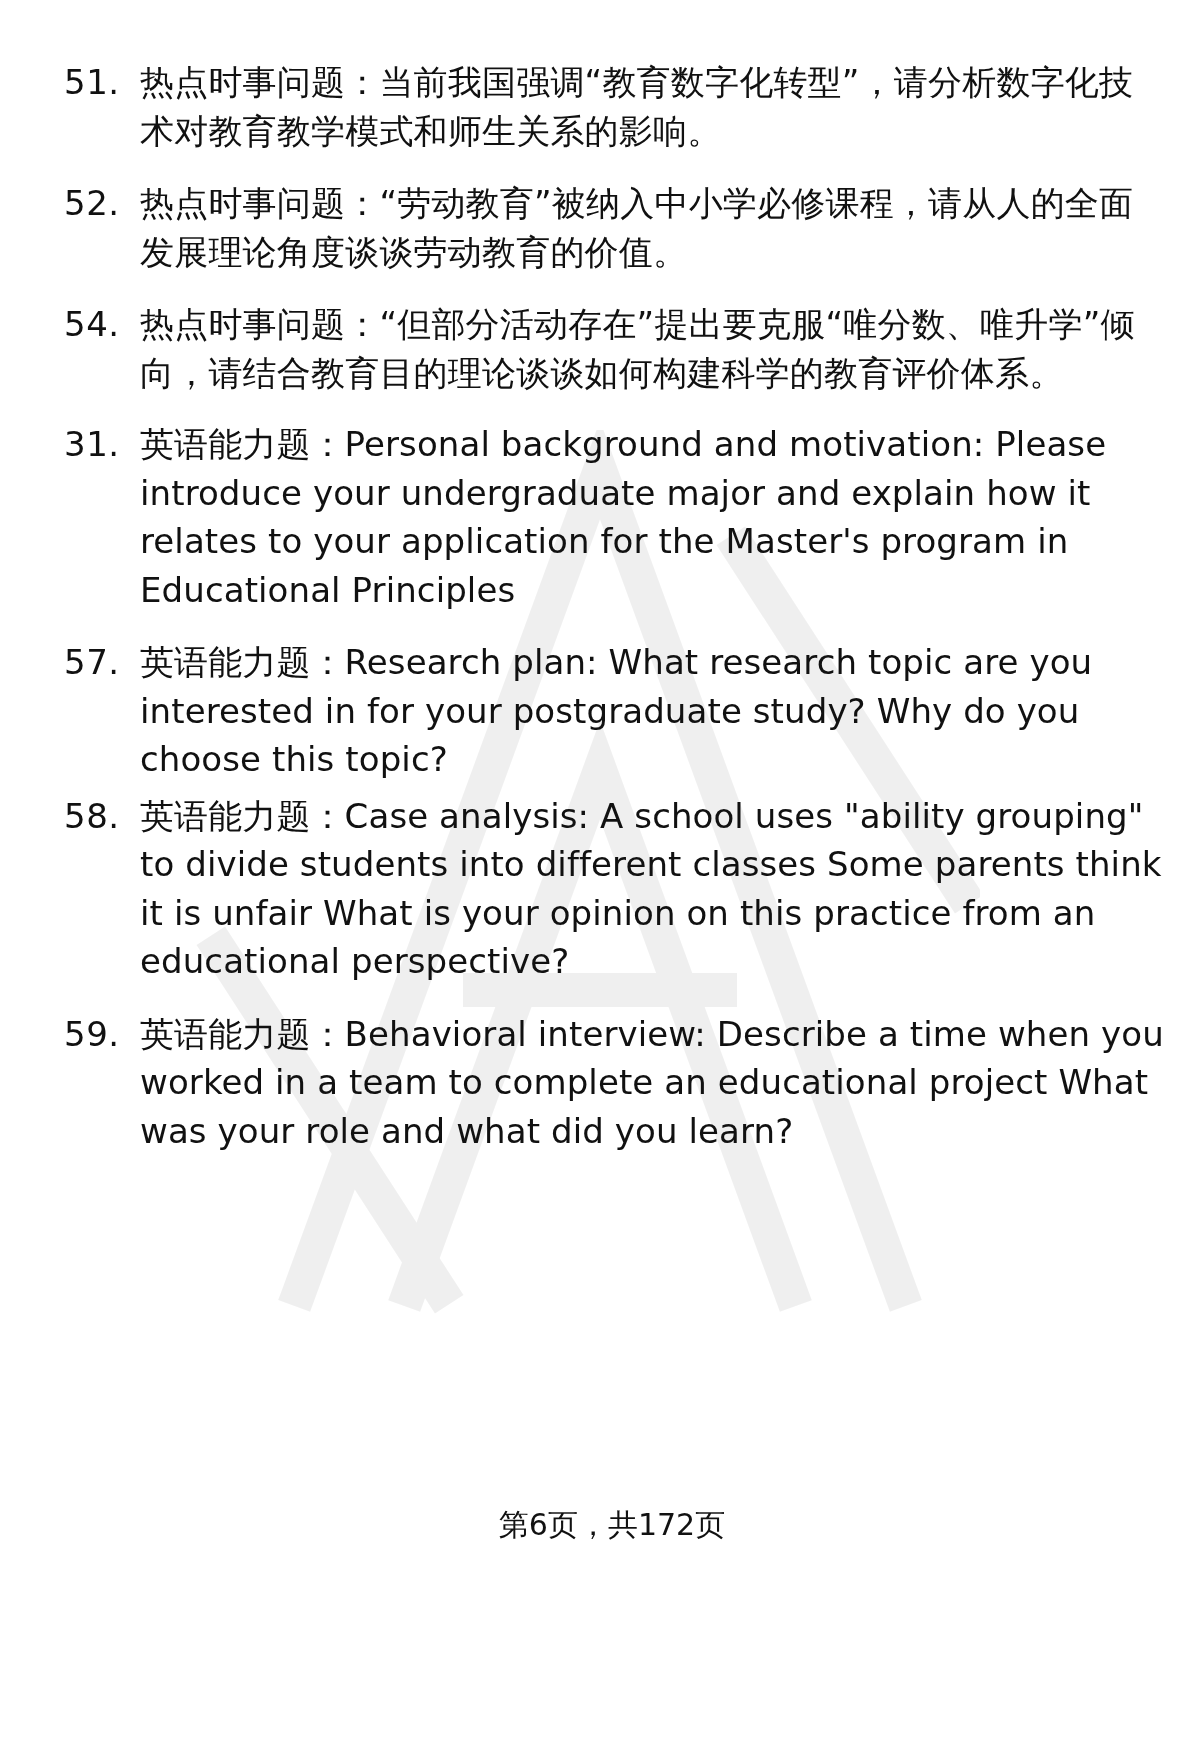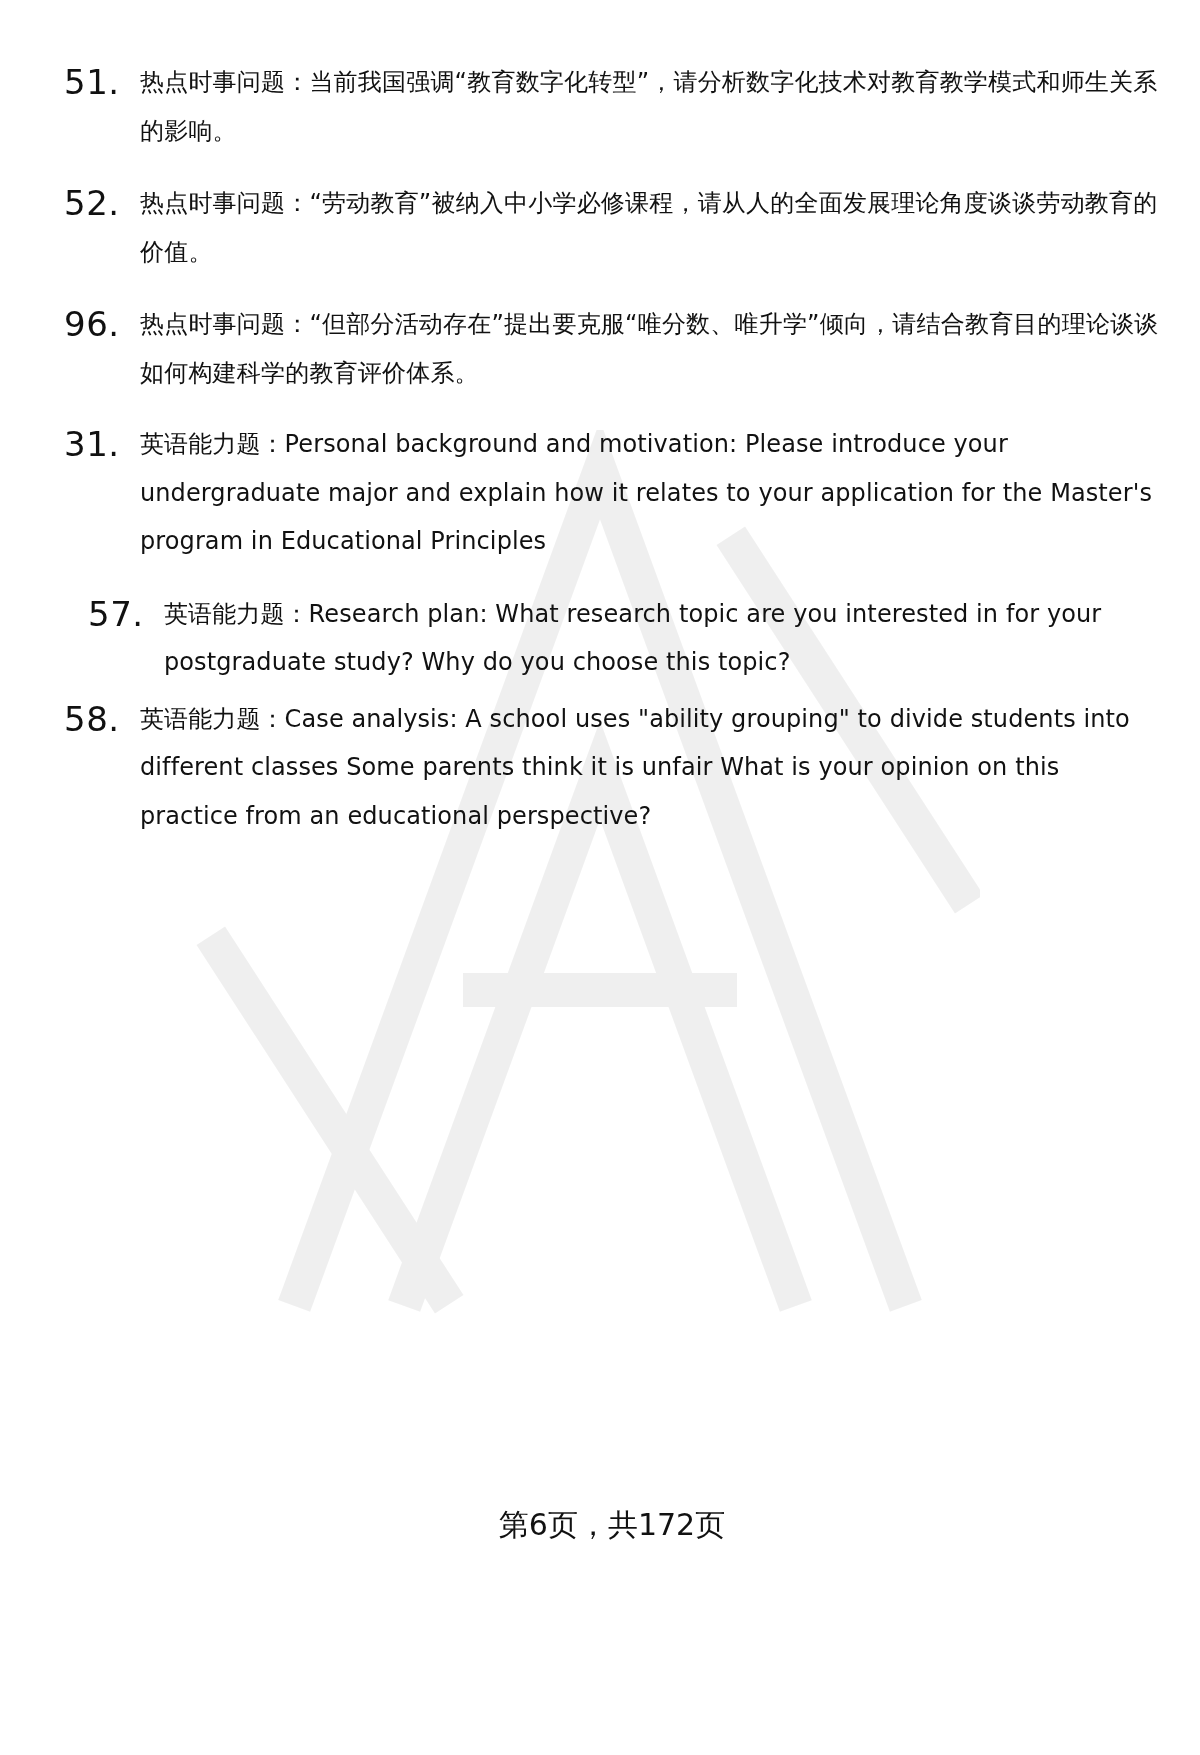--- a/index.html
+++ b/index.html
@@ -47,34 +47,34 @@
     }
     .q-num {
       flex: 0 0 76px;
       font-size: 34px;
       line-height: 48.5px;
       color: #111;
       letter-spacing: 0.5px;
     }
     .q-text {
       flex: 1 1 auto;
-      font-size: 24px;
+      font-size: 34px;
       line-height: 48.5px;
       color: #111;
       word-break: break-word;
     }
     .q.cn .q-text { letter-spacing: 0.2px; }
     .q.en .q-text { letter-spacing: 0.1px; }
     #q51 { margin-top: 0; }
     #q52 { margin-top: 24px; }
     #q53 { margin-top: 23px; }
     #q54 { margin-top: 24px; }
     #q55 { margin-top: 23px; }
     #q56 { margin-top: 23px; }
-    #q57 { margin-top: 24px; margin-left: 24px; }
+    #q57 { margin-top: 24px; }
     #q58 { margin-top: 8px; }
     #q59 { margin-top: 24px; }
 
     .q-text .lbl { }
     .footer {
       position: absolute;
       left: 0;
       top: 1505px;
       width: 1200px;
       text-align: center;
@@ -100,31 +100,35 @@
   <ol class="qlist">
     <li class="q cn" id="q51">
       <span class="q-num">51.</span>
       <span class="q-text"><span class="lbl">热点时事问题：</span><span>当前我国强调“教育数字化转型”，请分析数字化技术对教育教学模式和师生关系的影响。</span></span>
     </li>
     <li class="q cn" id="q52">
       <span class="q-num">52.</span>
       <span class="q-text"><span class="lbl">热点时事问题：</span><span>“劳动教育”被纳入中小学必修课程，请从人的全面发展理论角度谈谈劳动教育的价值。</span></span>
     </li>
     <li class="q cn" id="q54">
-      <span class="q-num">96.</span>
+      <span class="q-num">54.</span>
       <span class="q-text"><span class="lbl">热点时事问题：</span><span>“但部分活动存在”提出要克服“唯分数、唯升学”倾向，请结合教育目的理论谈谈如何构建科学的教育评价体系。</span></span>
     </li>
     <li class="q en" id="q55">
       <span class="q-num">31.</span>
       <span class="q-text"><span class="lbl">英语能力题：</span><span>Personal background and motivation: Please introduce your undergraduate major and explain how it relates to your application for the Master's program in Educational Principles</span></span>
     </li>
     <li class="q en" id="q57">
       <span class="q-num">57.</span>
       <span class="q-text"><span class="lbl">英语能力题：</span><span>Research plan: What research topic are you interested in for your postgraduate study? Why do you choose this topic?</span></span>
     </li>
     <li class="q en" id="q58">
       <span class="q-num">58.</span>
       <span class="q-text"><span class="lbl">英语能力题：</span><span>Case analysis: A school uses "ability grouping" to divide students into different classes Some parents think it is unfair What is your opinion on this practice from an educational perspective?</span></span>
     </li>
+    <li class="q en" id="q59">
+      <span class="q-num">59.</span>
+      <span class="q-text"><span class="lbl">英语能力题：</span><span>Behavioral interview: Describe a time when you worked in a team to complete an educational project What was your role and what did you learn?</span></span>
+    </li>
   </ol>
 
   <div class="footer">第6页，共172页</div>
 </div>
 
 </body></html>

